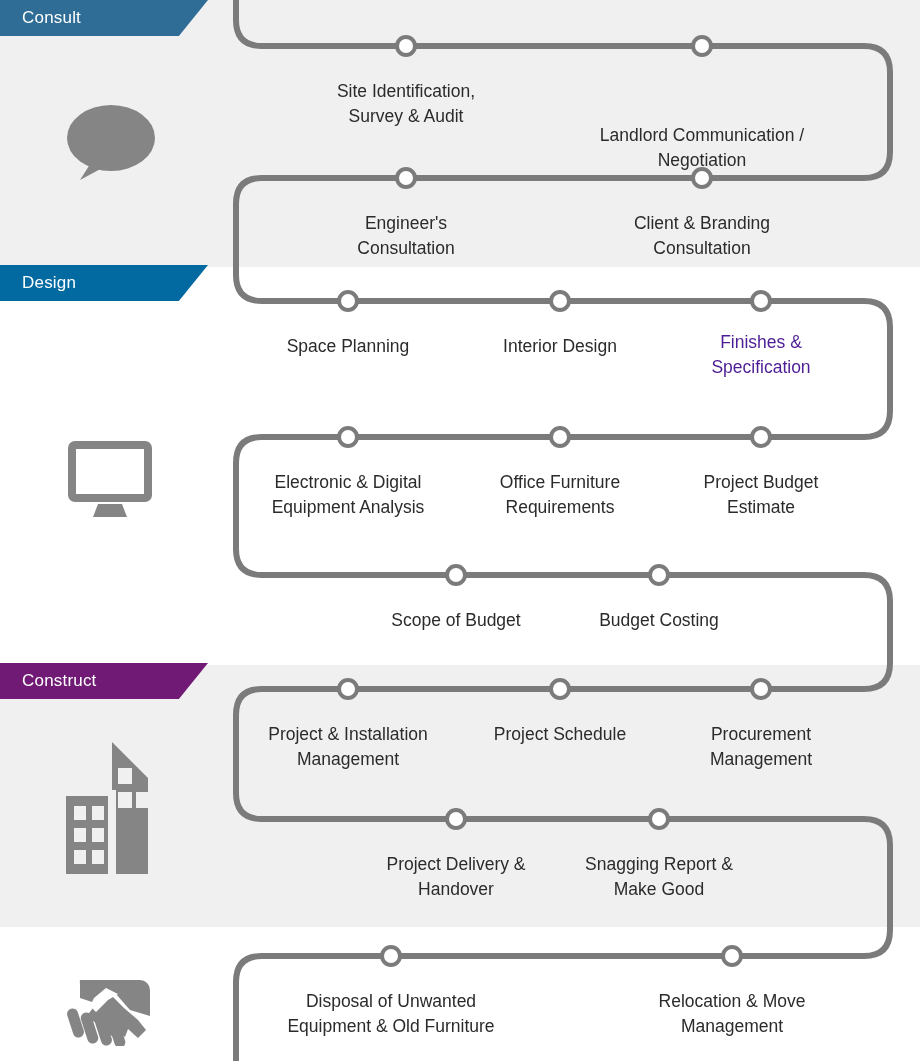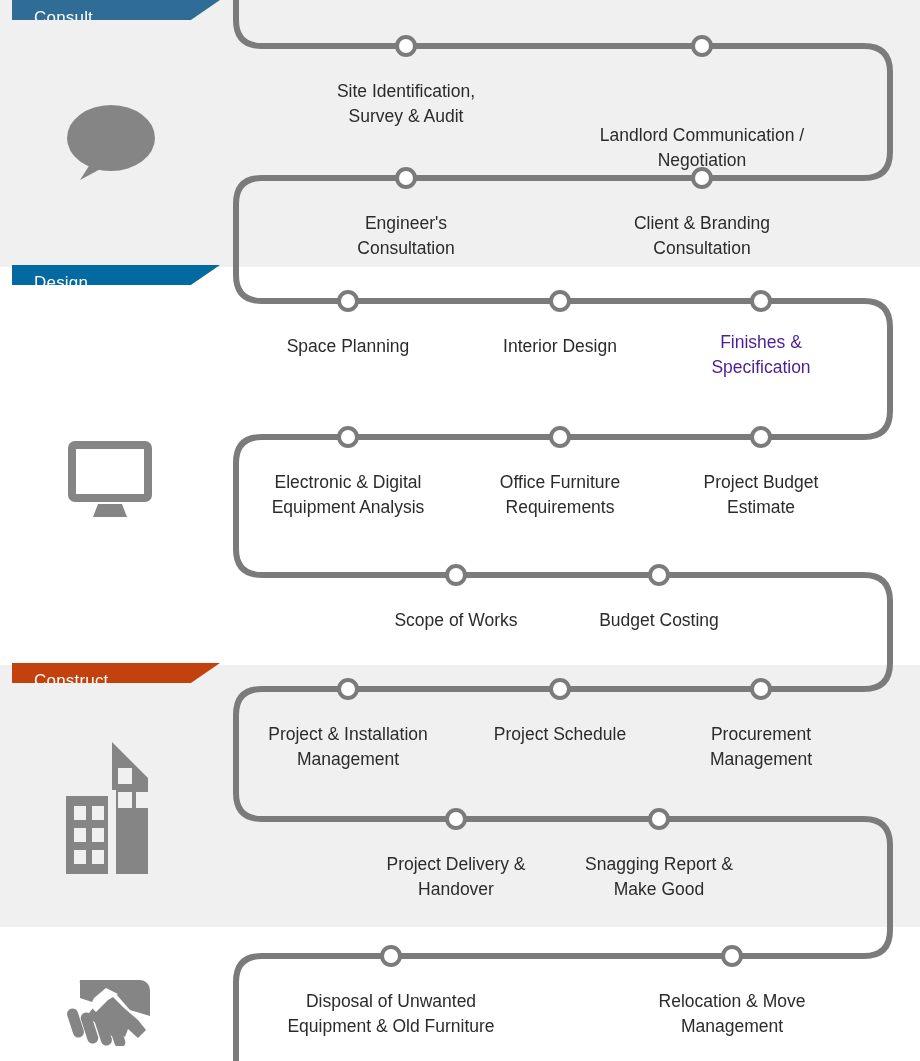--- a/index.html
+++ b/index.html
@@ -12,21 +12,21 @@
   }
   #stage { position: relative; width: 920px; height: 1061px; overflow: hidden; }
 
   
   .band { position: absolute; left: 0; width: 920px; background: #f0f0f0; }
 
   
   .sidebar { position: absolute; left: 0; top: 0; width: 220px; height: 1061px; }
 
   .banner {
-    position: absolute; left: 12px; height: 20px;
+    position: absolute; left: 0; height: 36px;
     background: #2f6d96;
     color: #ffffff;
     font-size: 17px;
     line-height: 36px;
     padding-left: 22px;
     letter-spacing: .2px;
     -webkit-clip-path: polygon(0 0, 100% 0, 86% 100%, 0 100%);
     clip-path: polygon(0 0, 100% 0, 86% 100%, 0 100%);
     width: 208px;
     white-space: nowrap;
@@ -101,21 +101,21 @@
       <div class="node-label" style="left: 348px; top: 334px; color: rgb(43, 43, 43);">Space Planning</div>
       <div class="node-label" style="left: 560px; top: 334px; color: rgb(43, 43, 43);">Interior Design</div>
       <div class="node-label" style="left: 761px; top: 330px; color: #4c1d95;">Finishes &amp;
 Specification</div>
       <div class="node-label" style="left: 348px; top: 470px; color: rgb(43, 43, 43);">Electronic &amp; Digital
 Equipment Analysis</div>
       <div class="node-label" style="left: 560px; top: 470px; color: rgb(43, 43, 43);">Office Furniture
 Requirements</div>
       <div class="node-label" style="left: 761px; top: 470px; color: rgb(43, 43, 43);">Project Budget
 Estimate</div>
-      <div class="node-label" style="left: 456px; top: 608px; color: rgb(43, 43, 43);">Scope of Works</div>
+      <div class="node-label" style="left: 456px; top: 608px; color: rgb(43, 43, 43);">Scope of Budget</div>
       <div class="node-label" style="left: 659px; top: 608px; color: rgb(43, 43, 43);">Budget Costing</div>
       <div class="node-label" style="left: 348px; top: 722px; color: rgb(43, 43, 43);">Project &amp; Installation
 Management</div>
       <div class="node-label" style="left: 560px; top: 722px; color: rgb(43, 43, 43);">Project Schedule</div>
       <div class="node-label" style="left: 761px; top: 722px; color: rgb(43, 43, 43);">Procurement
 Management</div>
       <div class="node-label" style="left: 456px; top: 852px; color: rgb(43, 43, 43);">Project Delivery &amp;
 Handover</div>
       <div class="node-label" style="left: 659px; top: 852px; color: rgb(43, 43, 43);">Snagging Report &amp;
 Make Good</div>
@@ -141,21 +141,21 @@
       <span>Design</span>
     </div>
     <div class="sicon" style="top:440px">
       <svg width="86" height="78" viewBox="0 0 86 78" style="fill: rgb(133, 133, 133);">
         <rect x="1" y="1" width="84" height="61" rx="7" ry="7"></rect>
         <rect x="9" y="9" width="68" height="45" fill="#ffffff"></rect>
         <path d="M31 64 L55 64 L60 77 L26 77 Z"></path>
       </svg>
     </div>
 
-    <div class="banner" style="top: 663px; background: #c2410c; color: rgb(255, 255, 255);">
+    <div class="banner" style="top: 663px; background: #701a75; color: rgb(255, 255, 255);">
       <span>Construct</span>
     </div>
     <div class="sicon" style="top:726px">
       <svg width="100" height="148" viewBox="0 0 100 148" style="fill: rgb(133, 133, 133);">
         <path d="M52 16 L88 52 L88 148 L52 148 Z"></path>
         <rect x="6" y="70" width="44" height="78"></rect>
         <rect x="14" y="80" width="12" height="14" fill="#f0f0f0"></rect>
         <rect x="32" y="80" width="12" height="14" fill="#f0f0f0"></rect>
         <rect x="14" y="102" width="12" height="14" fill="#f0f0f0"></rect>
         <rect x="32" y="102" width="12" height="14" fill="#f0f0f0"></rect>

